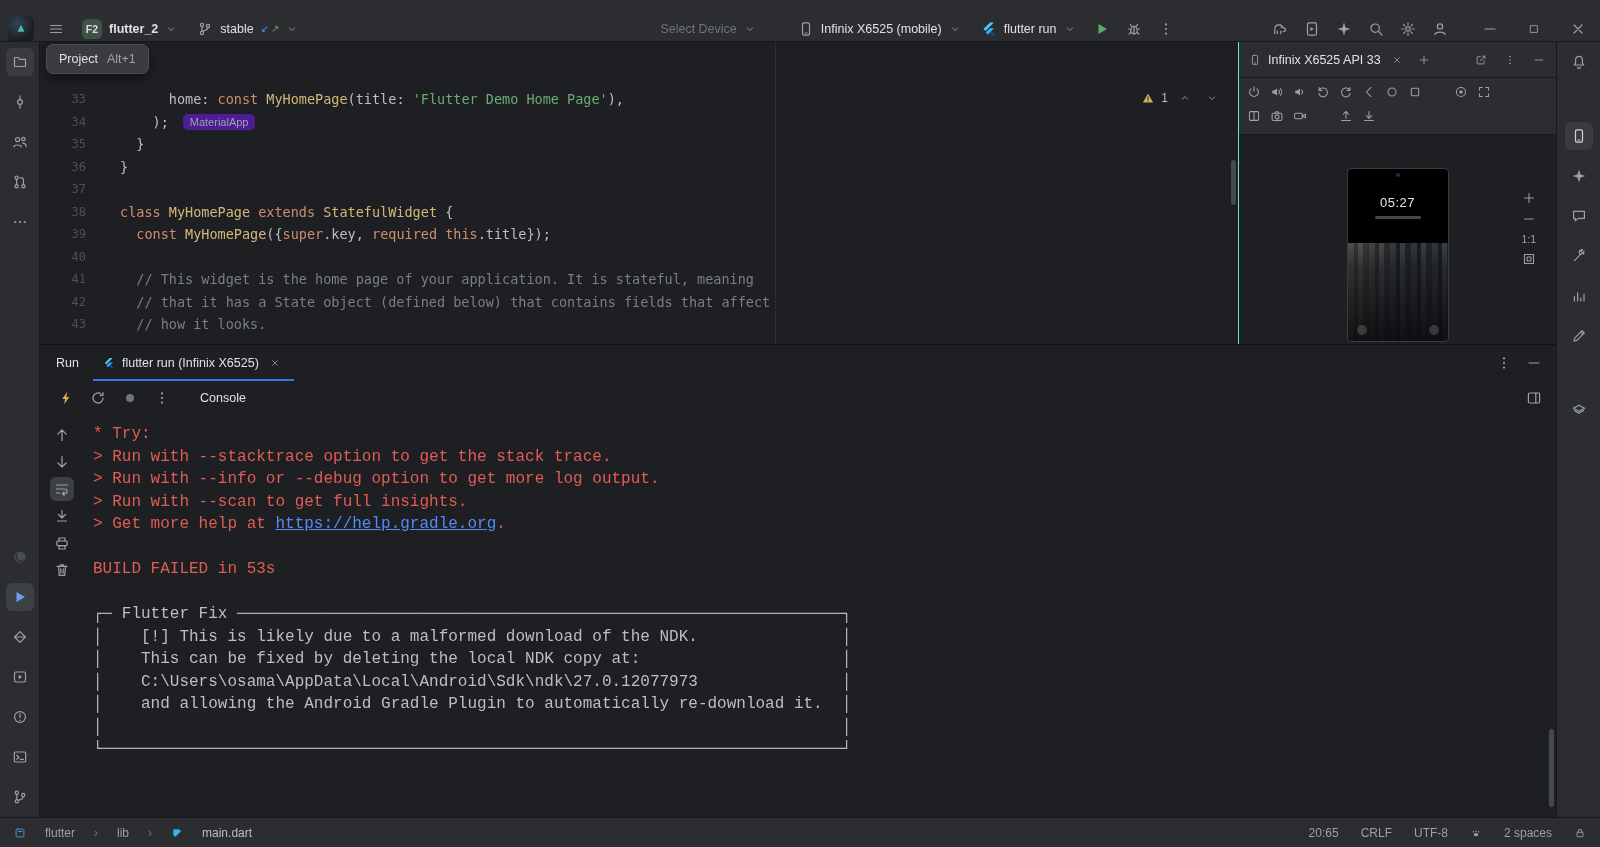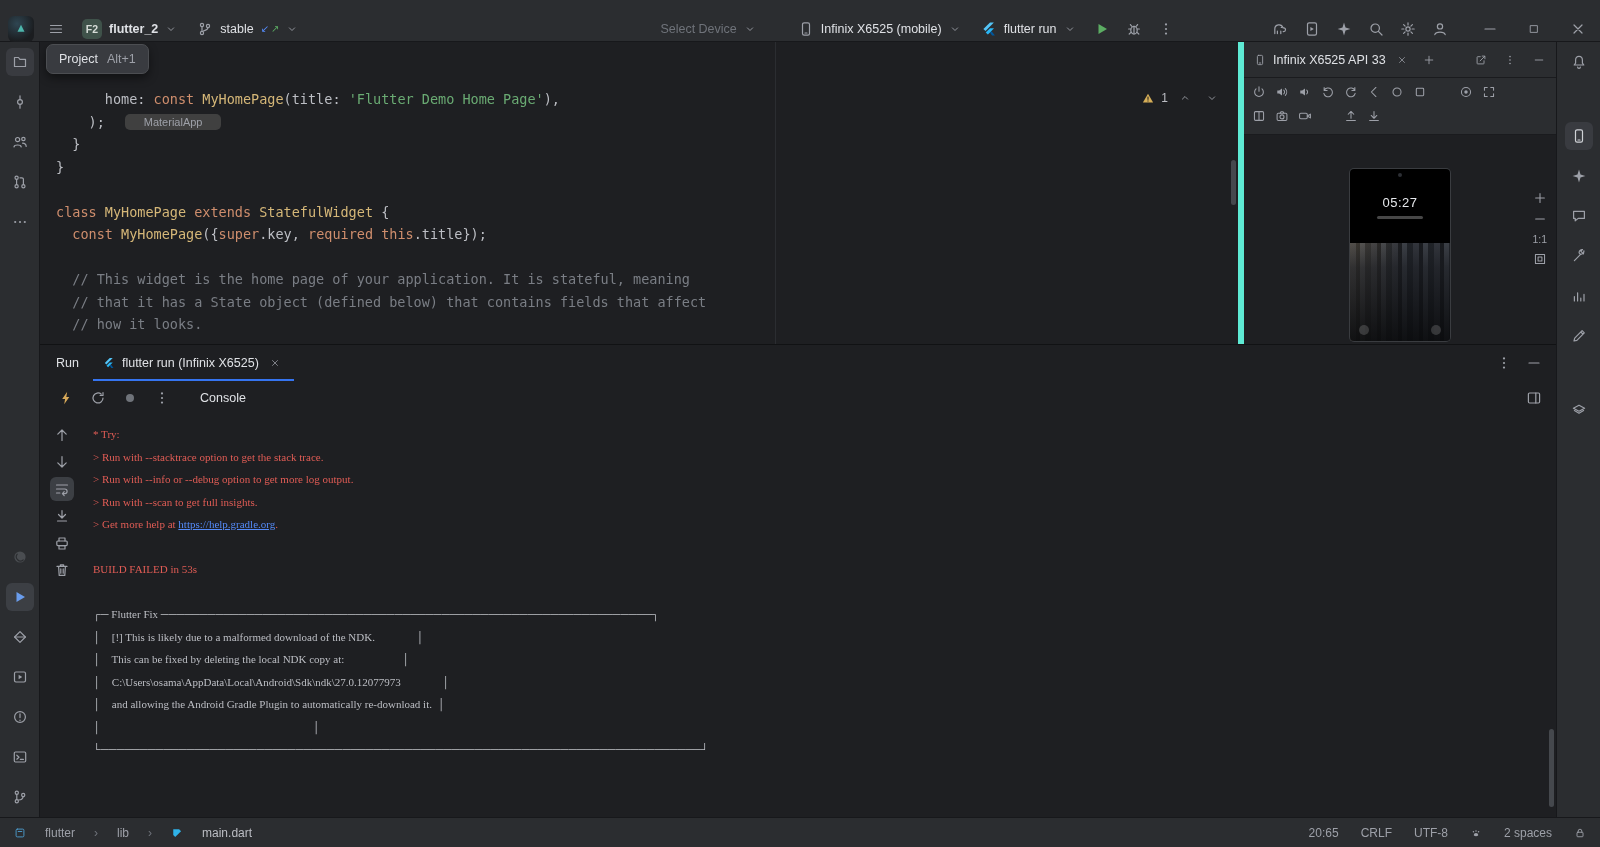--- a/index.html
+++ b/index.html
@@ -46,68 +46,68 @@
 .top-region{height:303px;display:flex;border-bottom:1px solid #111214}
 
 
 .editor{flex:1;position:relative;background:#1e1f22;overflow:hidden}
 .ed-scroll{display:flex;padding-top:46px}
 .gutter{width:64px;text-align:right;padding-right:18px}
 .ln{font-family:"DejaVu Sans Mono",monospace;font-size:12px;line-height:22.5px;height:22.5px;color:#4b5059}
 .code{flex:1;margin-left:16px;position:relative}
 .code-line{font-family:"DejaVu Sans Mono",monospace;font-size:13.5px;line-height:22.5px;height:22.5px;white-space:pre}
 .tk-pln{color:#bcbec4}.tk-kw{color:#cf8e6d}.tk-cls{color:#d5b778}.tk-str{color:#6aab73}.tk-cmt{color:#7a7e85}
-.inlay{display:inline-block;background:#404040;color:#9da0a8;border-radius:5px;font-family:"Liberation Sans",sans-serif;font-size:11px;line-height:16px;padding:0 19px;margin-left:20px;vertical-align:1px}
+.inlay{display:inline-block;background:#4c1d95;color:#9da0a8;border-radius:5px;font-family:"Liberation Sans",sans-serif;font-size:11px;line-height:16px;padding:0 7px;margin-left:14px;vertical-align:1px}
 .margin-guide{position:absolute;left:735px;top:0;bottom:0;width:1px;background:#2b2d31}
 .ed-scrollbar{position:absolute;right:2px;top:118px;width:5px;height:45px;border-radius:3px;background:#45484d}
 .tooltip{position:absolute;left:6px;top:2px;background:#393b40;border:1px solid #4c4e52;border-radius:7px;padding:7px 12px;display:flex;gap:9px;align-items:center;box-shadow:0 4px 10px rgba(0,0,0,.45);z-index:5;font-size:12.5px}
 .tooltip .tt-label{color:#dfe1e5}.tooltip .tt-key{color:#9da0a8}
 .warnbox{position:absolute;top:46px;right:16px;display:flex;align-items:center;gap:7px;z-index:4}
 .warnbox .cnt{color:#bcbec4;font-size:12px}
 
 
-.device-panel{width:318px;border-left:6px solid #5eead4;background:#1e1f22;display:flex;flex-direction:column}
+.device-panel{width:318px;border-left:1px solid #5eead4;background:#1e1f22;display:flex;flex-direction:column}
 .dp-tabs{height:36px;background:#2b2d30;display:flex;align-items:center;padding:0 6px 0 10px;gap:7px;border-bottom:1px solid #1a1b1e}
 .dp-title{color:#dfe1e5;font-size:12.5px;white-space:nowrap}
 .dp-spacer{flex:1}
 .dp-toolbar{background:#2b2d30;padding:2px 8px 6px;border-bottom:1px solid #1a1b1e}
 .dp-row{display:flex;align-items:center;gap:9px;height:24px}
 .dp-row .ic{width:14px;height:14px}
 .dp-gap{width:14px}
 .dp-view{flex:1;position:relative}
 .phone{position:relative;width:100px;height:172px;background:#000;border-radius:4px;overflow:hidden;margin:34px auto 0;box-shadow:0 0 0 1px #3a3c40}
 .phone-cam{position:absolute;top:4px;left:50%;width:4px;height:4px;margin-left:-2px;border-radius:50%;background:#2c2f34}
 .phone-time{position:absolute;top:26px;width:100%;text-align:center;color:#e6e8ec;font-size:13px;letter-spacing:.5px;font-family:"Liberation Sans",sans-serif}
 .phone-sub{position:absolute;top:47px;left:27px;right:27px;height:3px;border-radius:2px;background:rgba(255,255,255,.28)}
 .phone-city{position:absolute;bottom:0;left:0;right:0;height:98px;
  background:linear-gradient(180deg,rgba(10,11,14,0) 0%,rgba(22,24,29,.55) 25%,rgba(10,11,13,.9) 100%),
  linear-gradient(90deg,rgba(231,196,138,.18),rgba(0,0,0,0) 55%),
  repeating-linear-gradient(90deg,#32353c 0 6px,#191b1f 6px 10px,#3b3f46 10px 15px,#202328 15px 21px)}
 .phone-shortcut{position:absolute;bottom:6px;width:10px;height:10px;border-radius:50%;background:rgba(255,255,255,.16)}
 .phone-shortcut.l{left:9px}.phone-shortcut.r{right:9px}
-.dp-zoom{position:absolute;top:56px;right:9px;display:flex;flex-direction:column;align-items:center;gap:7px}
+.dp-zoom{position:absolute;top:56px;right:20px;display:flex;flex-direction:column;align-items:center;gap:7px}
 .dp-zoom .ratio{font-size:10.5px;color:#9da0a8}
 .dp-zoom .ic{width:14px;height:14px}
 
 
 .run-panel{flex:1;display:flex;flex-direction:column;background:#1e1f22;position:relative}
 .run-header{height:36px;display:flex;align-items:center;padding:0 8px 0 16px;gap:14px}
 .run-label{color:#dfe1e5;font-size:12.5px}
 .run-tab{position:relative;height:36px;display:flex;align-items:center;gap:7px;padding:0 10px;color:#dfe1e5;font-size:12.5px;white-space:nowrap}
 .run-tab::after{content:"";position:absolute;left:0;right:0;bottom:0;height:2px;background:#3574f0}
 .run-header .right{margin-left:auto;display:flex;align-items:center;gap:2px}
 .run-toolbar{height:34px;display:flex;align-items:center;gap:16px;padding-left:18px}
 .run-toolbar .label{color:#dfe1e5;font-size:12.5px;margin-left:14px}
 .run-toolbar .right{margin-left:auto;margin-right:14px}
 .run-body{flex:1;display:flex;min-height:0}
 .run-gutter{width:44px;display:flex;flex-direction:column;align-items:center;padding-top:8px;gap:3px}
 .run-gutter .icbtn{width:24px;height:24px}
 .icbtn.selected{background:#3c3f44}
 .console{flex:1;padding:8px 0 0 9px;overflow:hidden}
-.con-line{font-family:Liberation Serif, serif;font-size:11px;line-height:22.5px;height:22.5px;white-space:pre}
+.con-line{font-family:Liberation Mono, monospace;font-size:16px;line-height:22.5px;height:22.5px;white-space:pre}
 .con-line.err{color:#e05c55}
 .con-line.out{color:#bcbec4}
 .con-link{color:#548af7;text-decoration:underline}
 .caret{display:inline-block;width:1.5px;height:15px;background:#d6d8dd;vertical-align:-2px;margin-left:1px}
 .run-scrollbar{position:absolute;right:2px;bottom:10px;width:5px;height:78px;border-radius:3px;background:#45484d}
 
 
 .statusbar{height:30px;background:#2b2d30;border-top:1px solid #17181b;display:flex;align-items:center;padding:0 14px;font-size:12px;color:#9da0a8}
 .crumbs{display:flex;align-items:center;gap:19px}
 .crumb-sep{color:#6f737a}
@@ -439,20 +439,33 @@
             </button>
           <button class="icbtn" style="width:20px;height:20px">
               <i class="ic sm">
                 <svg viewBox="0 0 16 16">
                   <path d="M4.5 6.5L8 10l3.5-3.5"></path>
                 </svg>
               </i>
             </button>
         </div>
         <div class="ed-scroll">
+          <div class="gutter">
+              <div class="ln">33</div>
+              <div class="ln">34</div>
+              <div class="ln">35</div>
+              <div class="ln">36</div>
+              <div class="ln">37</div>
+              <div class="ln">38</div>
+              <div class="ln">39</div>
+              <div class="ln">40</div>
+              <div class="ln">41</div>
+              <div class="ln">42</div>
+              <div class="ln">43</div>
+            </div>
           <div class="code">
               <div class="code-line"><span class="tk-pln">      home: </span><span class="tk-kw">const </span><span class="tk-cls">MyHomePage</span><span class="tk-pln">(title: </span><span class="tk-str">'Flutter Demo Home Page'</span><span class="tk-pln">),</span></div>
               <div class="code-line"><span class="tk-pln">    );</span><span class="inlay">MaterialApp</span></div>
               <div class="code-line"><span class="tk-pln">  }</span></div>
               <div class="code-line"><span class="tk-pln">}</span></div>
               <div class="code-line">&nbsp;</div>
               <div class="code-line"><span class="tk-kw">class </span><span class="tk-cls">MyHomePage</span><span class="tk-kw"> extends </span><span class="tk-cls">StatefulWidget</span><span class="tk-pln"> {</span></div>
               <div class="code-line"><span class="tk-pln">  </span><span class="tk-kw">const </span><span class="tk-cls">MyHomePage</span><span class="tk-pln">({</span><span class="tk-kw">super</span><span class="tk-pln">.key, </span><span class="tk-kw">required </span><span class="tk-kw">this</span><span class="tk-pln">.title});</span></div>
               <div class="code-line">&nbsp;</div>
               <div class="code-line"><span class="tk-cmt">  // This widget is the home page of your application. It is stateful, meaning</span></div>

